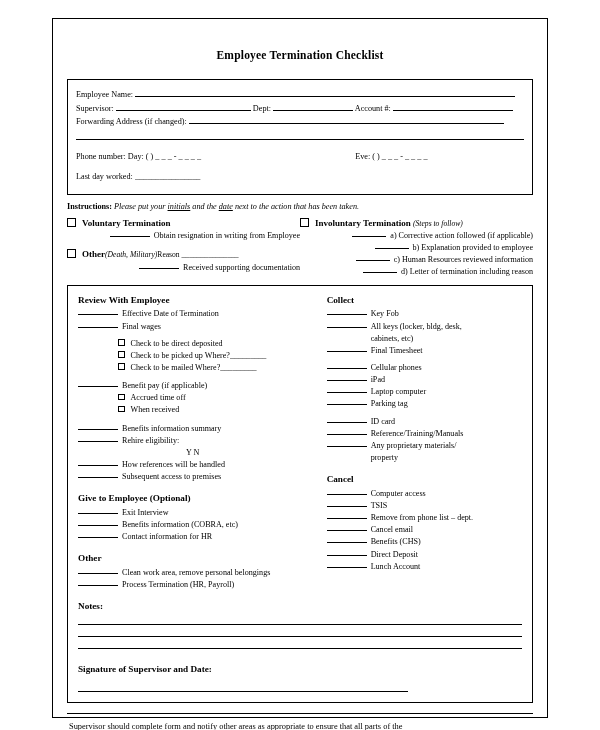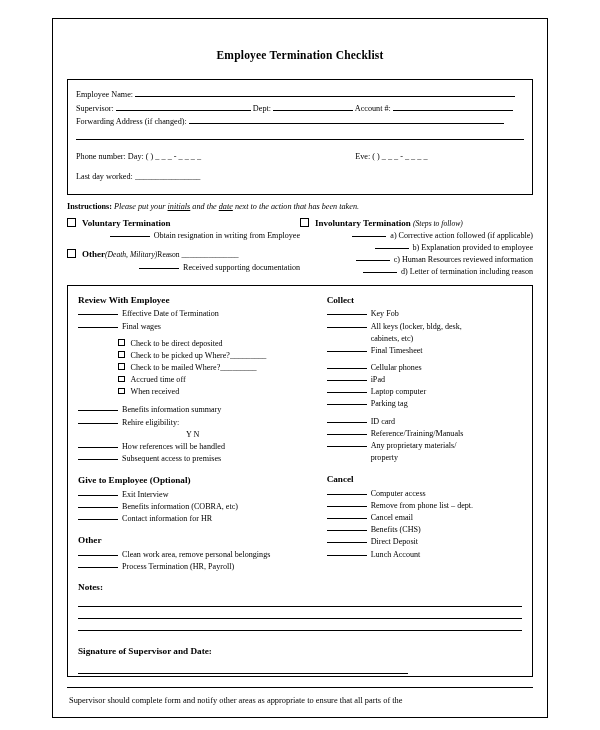--- a/index.html
+++ b/index.html
@@ -112,21 +112,21 @@
     font-size: 8.1px;
     text-align: right;
   }
   .lead { display: inline-block; border-bottom: 1px solid #000; width: 40px; margin-right: 4px; vertical-align: 1px;}
   .lead-sm { display: inline-block; border-bottom: 1px solid #000; width: 34px; margin-right: 4px; vertical-align: 1px;}
 
   
   .body-box {
     border: 1px solid #000;
     box-sizing: border-box;
-    padding: 8px 10px 2px 10px;
+    padding: 8px 10px 10px 10px;
     font-size: 8.1px;
     line-height: 1.5;
   }
   .two-col {
     display: flex;
   }
   .col-left { width: 56%; box-sizing: border-box; padding-right: 6px;}
   .col-right { width: 44%; box-sizing: border-box; }
   .sec-head {
     font-weight: bold;
@@ -256,20 +256,21 @@
 
           <div class="col-left">
             <div class="sec-head">Review With Employee</div>
             <div class="item"><span class="lead"></span><span>Effective Date of Termination</span></div>
             <div class="item"><span class="lead"></span><span>Final wages</span></div>
 
             <div class="item sub-indent" style="margin-top:5px"><span class="sq"></span><span>Check to be direct deposited</span></div>
             <div class="item sub-indent"><span class="sq"></span><span>Check to be picked up     Where?_________</span></div>
             <div class="item sub-indent"><span class="sq"></span><span>Check to be mailed          Where?_________</span></div>
 
+            <div class="item" style="margin-top:6px"><span class="lead"></span><span>Benefit pay (if applicable)</span></div>
             <div class="item sub-indent"><span class="sq"></span><span>Accrued time off</span></div>
             <div class="item sub-indent"><span class="sq"></span><span>When received</span></div>
 
             <div class="item" style="margin-top:6px"><span class="lead"></span><span>Benefits information summary</span></div>
             <div class="item"><span class="lead"></span><span>Rehire eligibility:</span></div>
             <div class="item yn">Y      N</div>
             <div class="item"><span class="lead"></span><span>How references will be handled</span></div>
             <div class="item"><span class="lead"></span><span>Subsequent access to premises</span></div>
 
             <div class="sec-head spaced">Give to Employee (Optional)</div>
@@ -292,20 +293,21 @@
             <div class="item"><span class="lead"></span><span>iPad</span></div>
             <div class="item"><span class="lead"></span><span>Laptop computer</span></div>
             <div class="item"><span class="lead"></span><span>Parking tag</span></div>
             <div class="item" style="margin-top:5px"><span class="lead"></span><span>ID card</span></div>
             <div class="item"><span class="lead"></span><span>Reference/Training/Manuals</span></div>
             <div class="item"><span class="lead"></span><span>Any proprietary materials/</span></div>
             <div class="item" style="padding-left:44px">property</div>
 
             <div class="sec-head spaced">Cancel</div>
             <div class="item"><span class="lead"></span><span>Computer access</span></div>
+            <div class="item"><span class="lead"></span><span>TSIS</span></div>
             <div class="item"><span class="lead"></span><span>Remove from phone list – dept.</span></div>
             <div class="item"><span class="lead"></span><span>Cancel email</span></div>
             <div class="item"><span class="lead"></span><span>Benefits (CHS)</span></div>
             <div class="item"><span class="lead"></span><span>Direct Deposit</span></div>
             <div class="item"><span class="lead"></span><span>Lunch Account</span></div>
           </div>
         </div>
 
         <div class="notes-head">Notes:</div>
         <div class="rule"></div>

